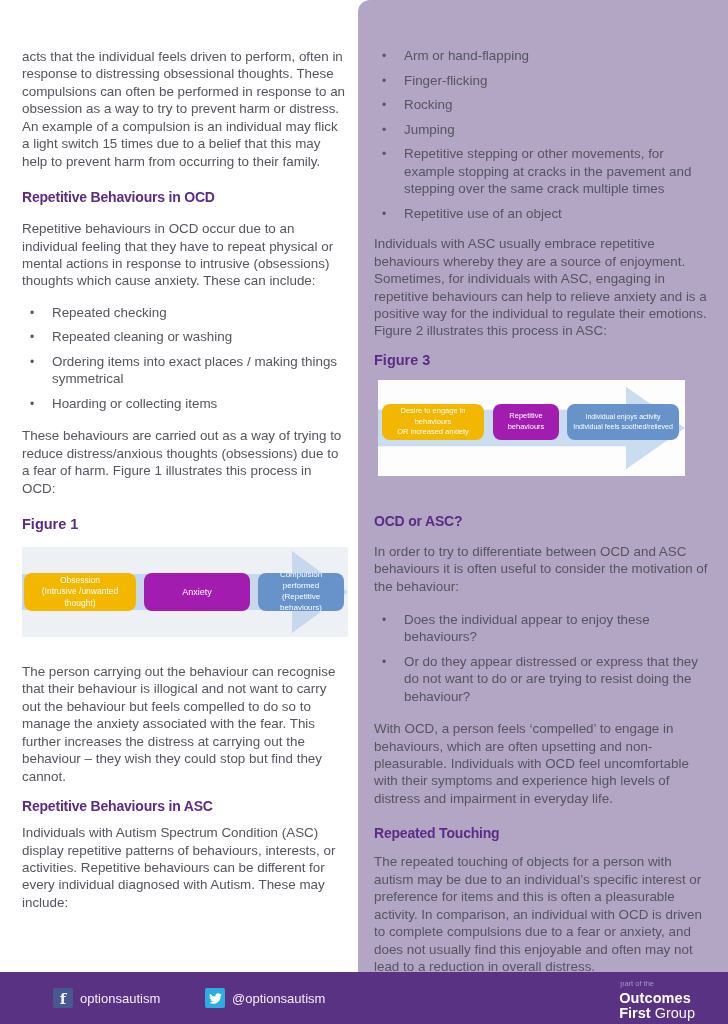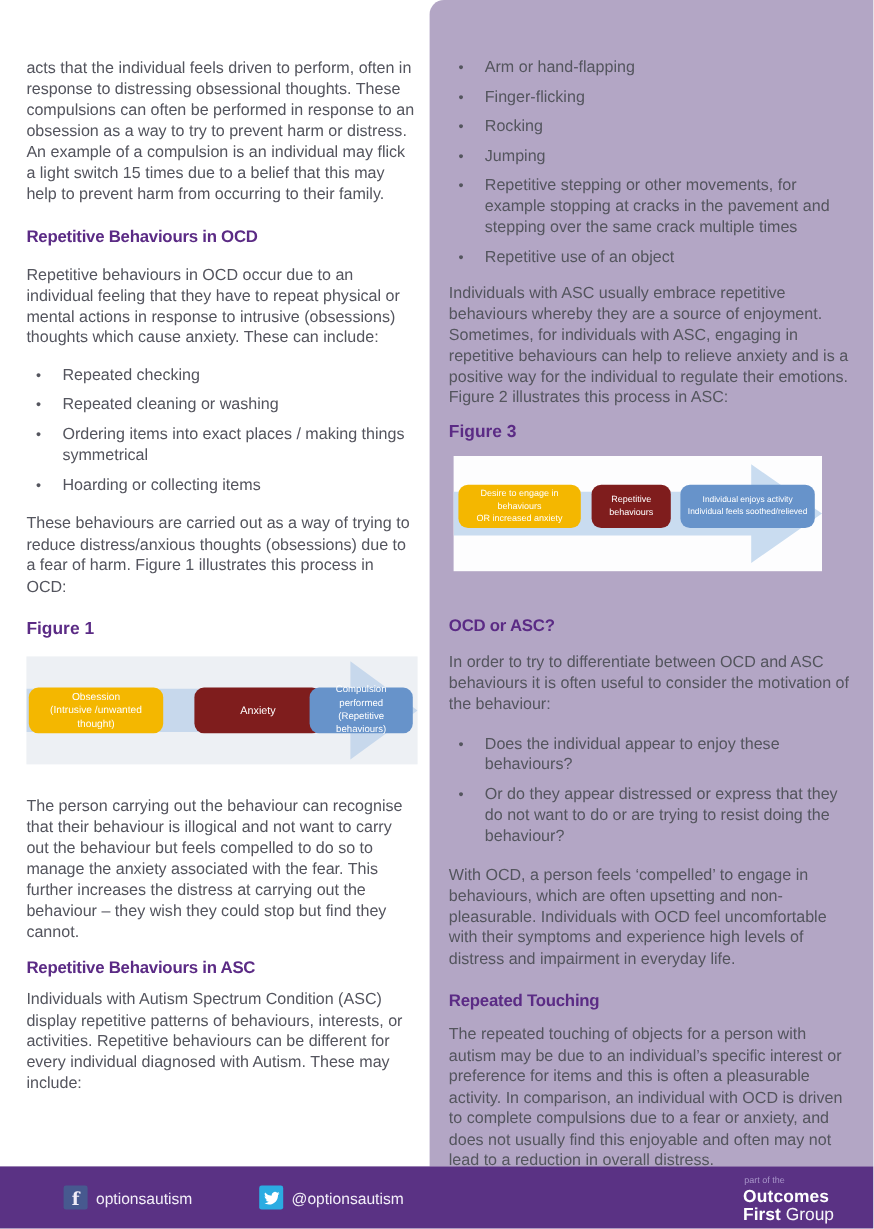--- a/index.html
+++ b/index.html
@@ -48,39 +48,39 @@
     position:relative; width:307px; height:96px; background:#fdfdfe;
     margin:0 0 36px 4px;
   }
   .fig-arrow { position:absolute; left:0; top:0; width:100%; height:100%; }
   .fig-box {
     position:absolute; border-radius:8px; color:#ffffff; text-align:center;
     display:flex; flex-direction:column; justify-content:center;
     line-height:1.35; padding:2px 4px; box-sizing:border-box;
   }
   .box-yellow { background:#f4b700; }
-  .box-cyan   { background:#7f1d1d; }
+  .box-cyan   { background:#a21caf; }
   .box-steel  { background:#6793ca; }
   .f1-b1 { left:2px;   top:26px; width:112px; height:38px; font-size:8.5px; }
-  .f1-b2 { left:122px; top:26px; width:106px; height:38px; font-size:9px;margin-left:18px; }
+  .f1-b2 { left:122px; top:26px; width:106px; height:38px; font-size:9px; }
   .f1-b3 { left:236px; top:26px; width:86px;  height:38px; font-size:8px; }
   .f2-b1 { left:4px;   top:24px; width:102px; height:36px; font-size:7.5px; }
   .f2-b2 { left:115px; top:24px; width:66px;  height:36px; font-size:7.5px; }
   .f2-b3 { left:189px; top:24px; width:112px; height:36px; font-size:7px; }
   
   .footer {
     position:absolute; left:0; bottom:0; width:728px; height:52px;
     background:#5a3284; color:#ffffff;
   }
   .social {
     position:absolute; top:16px; display:flex; align-items:center; gap:7px;
     font-size:13px; color:#f2eef8; cursor:pointer;
   }
   .social.fb { left:53px; }
-  .social.tw { left:184px;padding-left:32px; }
+  .social.tw { left:173px;padding-left:32px; }
   .icon-sq {
     width:20px; height:20px; border-radius:2px; display:flex;
     align-items:center; justify-content:center;
   }
   .icon-fb { background:#47598f; font-family:"DejaVu Serif", serif;
              font-weight:700; font-size:15px; line-height:1; padding-top:3px;
              box-sizing:border-box; }
   .icon-tw { background:#2bace2; }
   .brand { position:absolute; right:33px; top:8px; text-align:left; line-height:1; }
   .brand .partof { font-size:7.5px; color:#a794c9; margin:0 0 3px 1px; }

